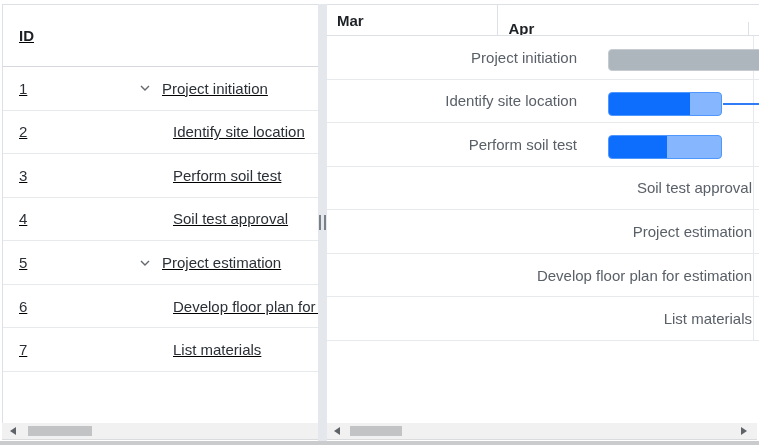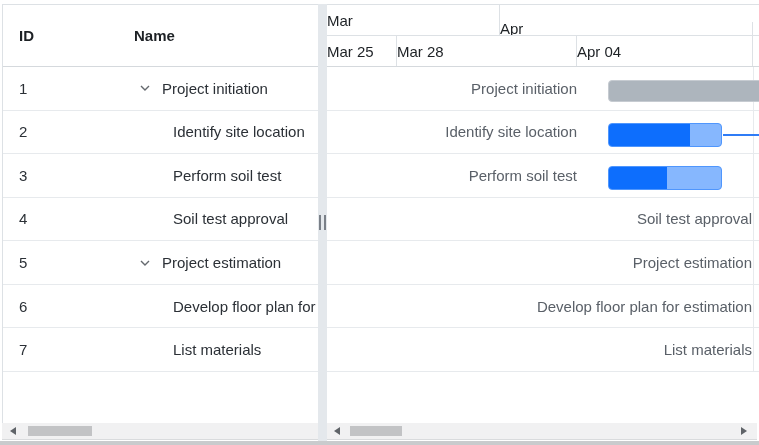--- a/index.html
+++ b/index.html
@@ -1,21 +1,21 @@
 <!DOCTYPE html>
 <html><head>
 <meta charset="utf-8">
 <style>
   html,body{margin:0;padding:0;background:#fff;}
   #stage{position:relative;width:759px;height:445px;background:#fff;overflow:hidden;
          font-family:"Liberation Sans","DejaVu Sans",sans-serif;-webkit-font-smoothing:antialiased;}
 
   
   #grid-panel{position:absolute;left:2px;top:4px;width:320px;height:436px;background:#fff;
-              border-left:1px solid #dde1e5;border-top:1px solid #dde1e5;box-sizing:border-box;}
+              border-left:1px solid #dde1e5;border-top:1px solid #dde1e5;box-sizing:border-box;text-decoration:underline;}
   #grid-header{height:62px;display:flex;align-items:center;border-bottom:1px solid #d5d9dd;box-sizing:border-box;}
   .gh-cell{font-size:15px;font-weight:bold;color:#1d2125;white-space:nowrap;}
   .gh-id{width:119px;padding-left:16px;box-sizing:border-box;}
   .gh-name{flex:1;padding-left:12px;box-sizing:border-box;}
   .grow{height:43.5714px;display:flex;align-items:center;border-bottom:1px solid #e7eaed;box-sizing:border-box;background:#fff;}
   .gcell-id{width:119px;padding-left:16px;box-sizing:border-box;font-size:15px;color:#2b3036;}
   .gcell-name{flex:1;padding-left:12px;box-sizing:border-box;display:flex;align-items:center;
               overflow:hidden;white-space:nowrap;font-size:15px;color:#2b3036;}
   .chev{width:28px;min-width:28px;display:flex;align-items:center;padding-left:5px;box-sizing:border-box;cursor:pointer;}
   .indent{width:39px;min-width:39px;}
@@ -23,21 +23,21 @@
 
   
   #splitter{position:absolute;left:318px;top:4px;width:9px;height:438px;background:#e4e8ec;cursor:col-resize;}
   .sp-handle{position:absolute;top:211px;left:1px;width:7px;height:15px;display:flex;justify-content:space-between;}
   .sp-handle span{display:block;width:2px;height:15px;background:#7a8088;}
 
   
   #chart-panel{position:absolute;left:327px;top:4px;width:432px;height:436px;background:#fff;border-top:1px solid #dde1e5;box-sizing:border-box;}
   #tier1{height:31px;display:flex;border-bottom:1px solid #dde1e5;box-sizing:border-box;}
   #tier2{height:31px;display:flex;border-bottom:1px solid #d5d9dd;box-sizing:border-box;}
-  .t-cell{display:flex;align-items:center;box-sizing:border-box;font-size:15px;font-weight:normal;
+  .t-cell{display:flex;align-items:center;padding-left:10px;box-sizing:border-box;font-size:15px;font-weight:bold;
           color:#1d2125;border-right:1px solid #dde1e5;overflow:hidden;white-space:nowrap;}
   .t-rest{flex:1;border-right:none;}
   #chart-rows{position:relative;height:305px;overflow:hidden;}
   .crow{height:43.5714px;display:flex;align-items:center;justify-content:flex-end;
         border-bottom:1px solid #e7eaed;box-sizing:border-box;}
   .clabel{font-size:15px;color:#5a6068;white-space:nowrap;}
   .lbl-near{padding-right:182px;}   
   .lbl-edge{padding-right:7px;}     
   #chart-vline{position:absolute;left:426px;top:0;width:1px;height:354px;background:#e7eaed;}
 
@@ -66,21 +66,20 @@
   #strip{position:absolute;left:0;top:441px;width:759px;height:4px;background:#c9cbcd;}
 </style>
 </head>
 <body>
 
 <div id="stage">
 
   <div id="grid-panel">
     <div id="grid-header">
       <div class="gh-cell gh-id">ID</div>
-      <div class="gh-cell gh-name">Name</div>
     </div>
 
     <div class="grow">
       <div class="gcell-id">1</div>
       <div class="gcell-name">
         <span class="chev">
           <svg width="12" height="12" viewBox="0 0 12 12">
               <path d="M2 4 L6 8 L10 4" fill="none" stroke="#64696e" stroke-width="1.4"></path>
             </svg>
         </span>
@@ -139,26 +138,20 @@
     <div class="sp-handle">
         <span></span>
         <span></span>
       </div>
   </div>
 
   <div id="chart-panel">
     <div id="tier1">
       <div class="t-cell" style="width:173px;">Mar</div>
       <div class="t-cell" style="width:253px;margin-top:17px;">Apr</div>
-      <div class="t-cell t-rest"></div>
-    </div>
-    <div id="tier2">
-      <div class="t-cell" style="width:70px;">Mar 25</div>
-      <div class="t-cell" style="width:180px;">Mar 28</div>
-      <div class="t-cell" style="width:176px;">Apr 04</div>
       <div class="t-cell t-rest"></div>
     </div>
 
     <div id="chart-rows">
       <div id="chart-vline"></div>
 
       <div class="crow">
         <span class="clabel lbl-near">Project initiation</span>
       </div>
       <div class="crow">

